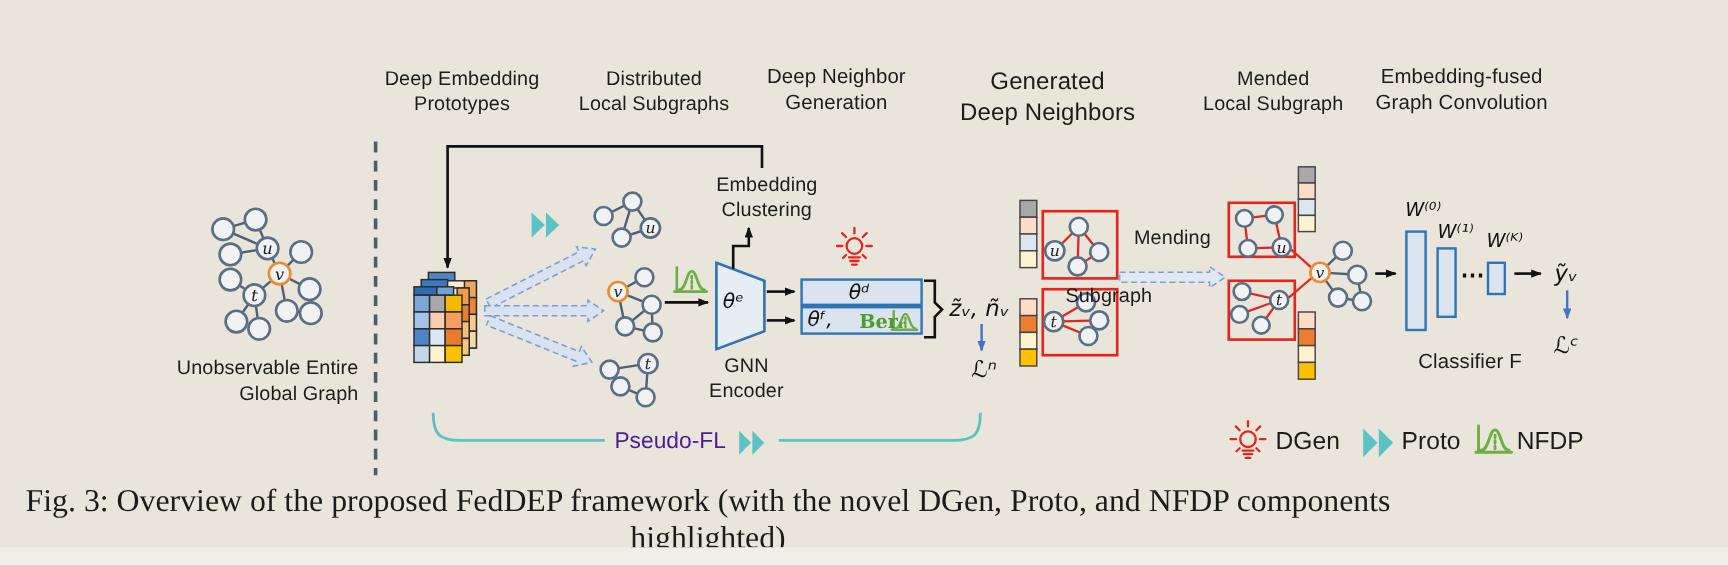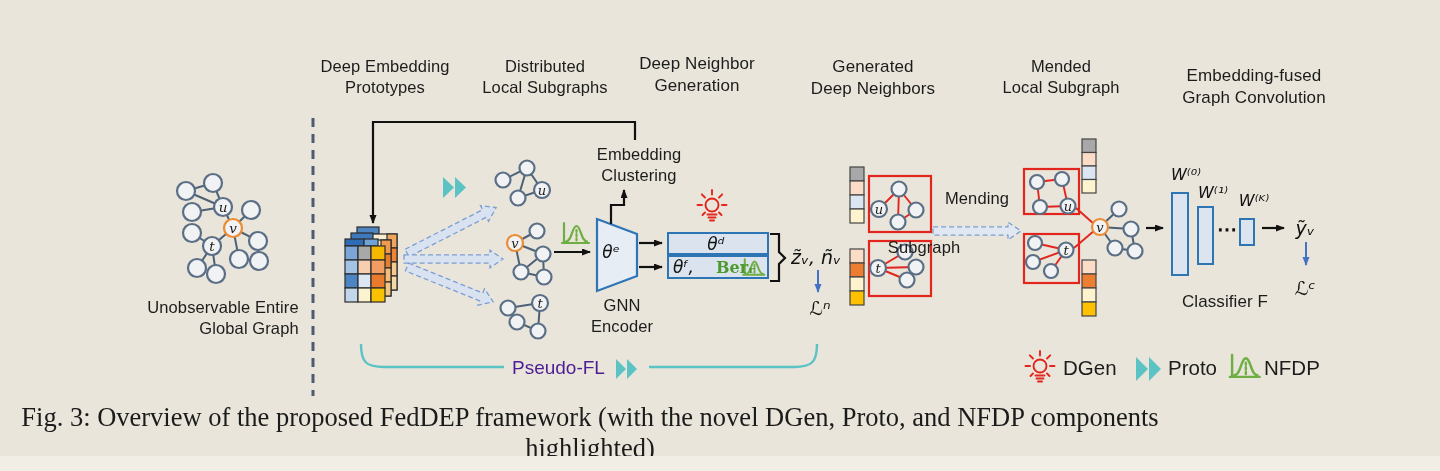--- a/index.html
+++ b/index.html
@@ -290,25 +290,25 @@
     <path d="M13.5,6 V17.5" stroke-dasharray="2 2.2"></path>
   </g>
 </svg>
 
 <div class="lbl" style="left:385px;top:56px;">Deep Embedding
 Prototypes</div>
 <div class="lbl" style="left:545px;top:56px;">Distributed
 Local Subgraphs</div>
 <div class="lbl lg" style="left:697px;top:53px;">Deep Neighbor
 Generation</div>
-<div class="lbl" style="left:873px;top:56px;font-size:17px;">Generated
+<div class="lbl" style="left:873px;top:56px;font-size:20px;">Generated
 Deep Neighbors</div>
 <div class="lbl" style="left:1061px;top:56px;">Mended
 Local Subgraph</div>
-<div class="lbl lg" style="left:1218px;top:65px;margin-left:36px;">Embedding-fused
+<div class="lbl lg" style="left:1218px;top:53px;">Embedding-fused
 Graph Convolution</div>
 
 <div class="lbl" style="left:223px;top:297px;text-align:right;">Unobservable Entire
 Global  Graph</div>
 <div class="lbl" style="left:639px;top:144px;">Embedding
 Clustering</div>
 <div class="lbl" style="left:622px;top:295px;">GNN
 Encoder</div>
 <div class="lbl" style="left:977px;top:188px;">Mending</div>
 <div class="lbl" style="left:924px;top:237px;">Subgraph</div>

